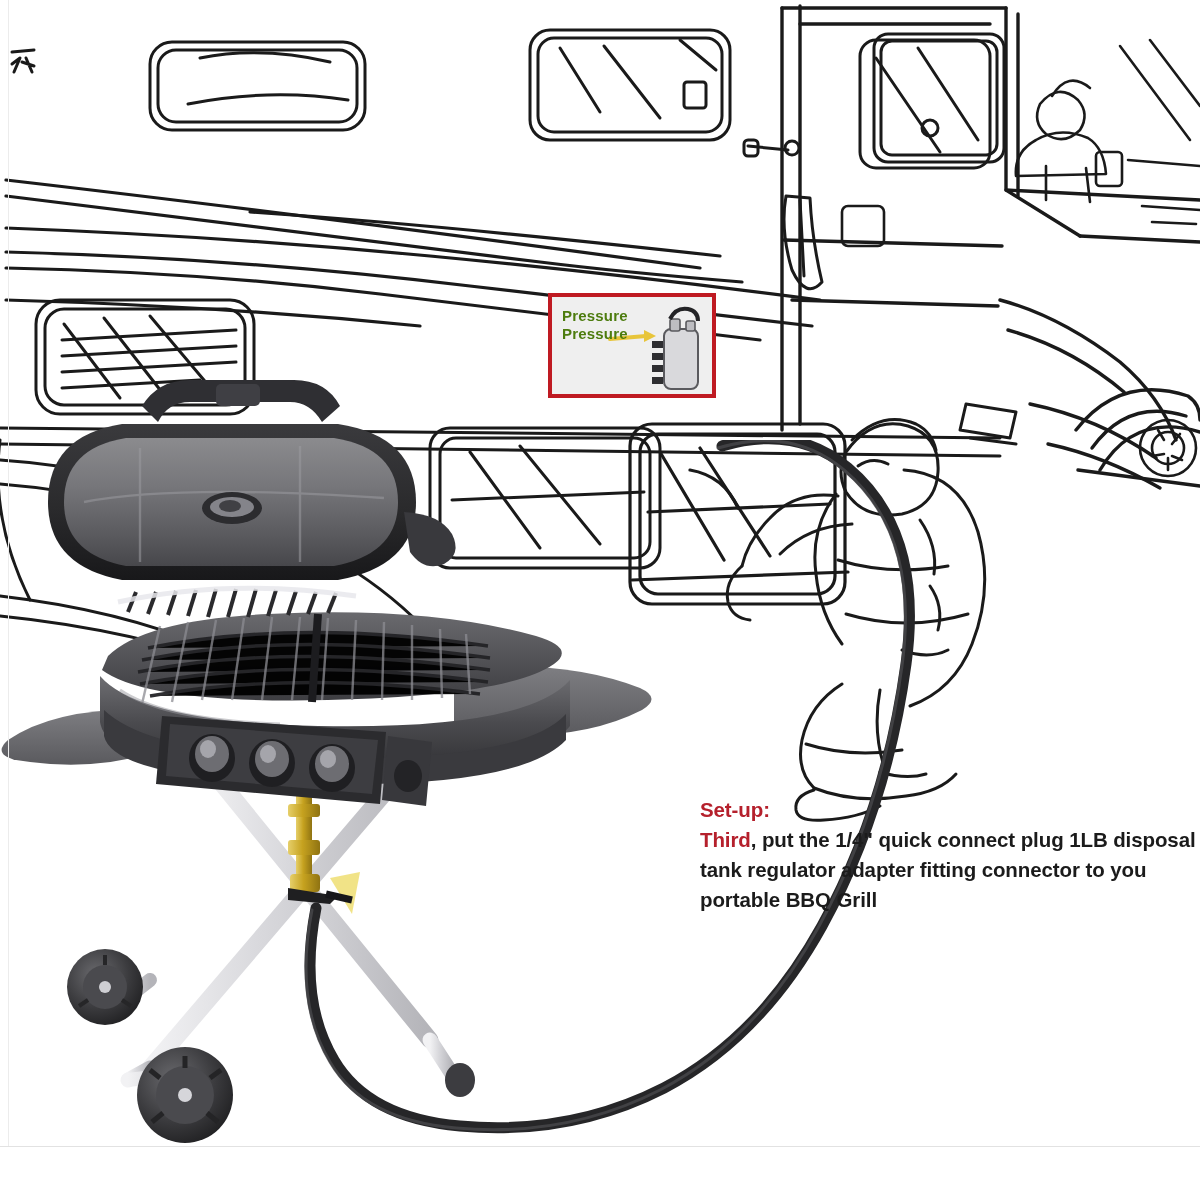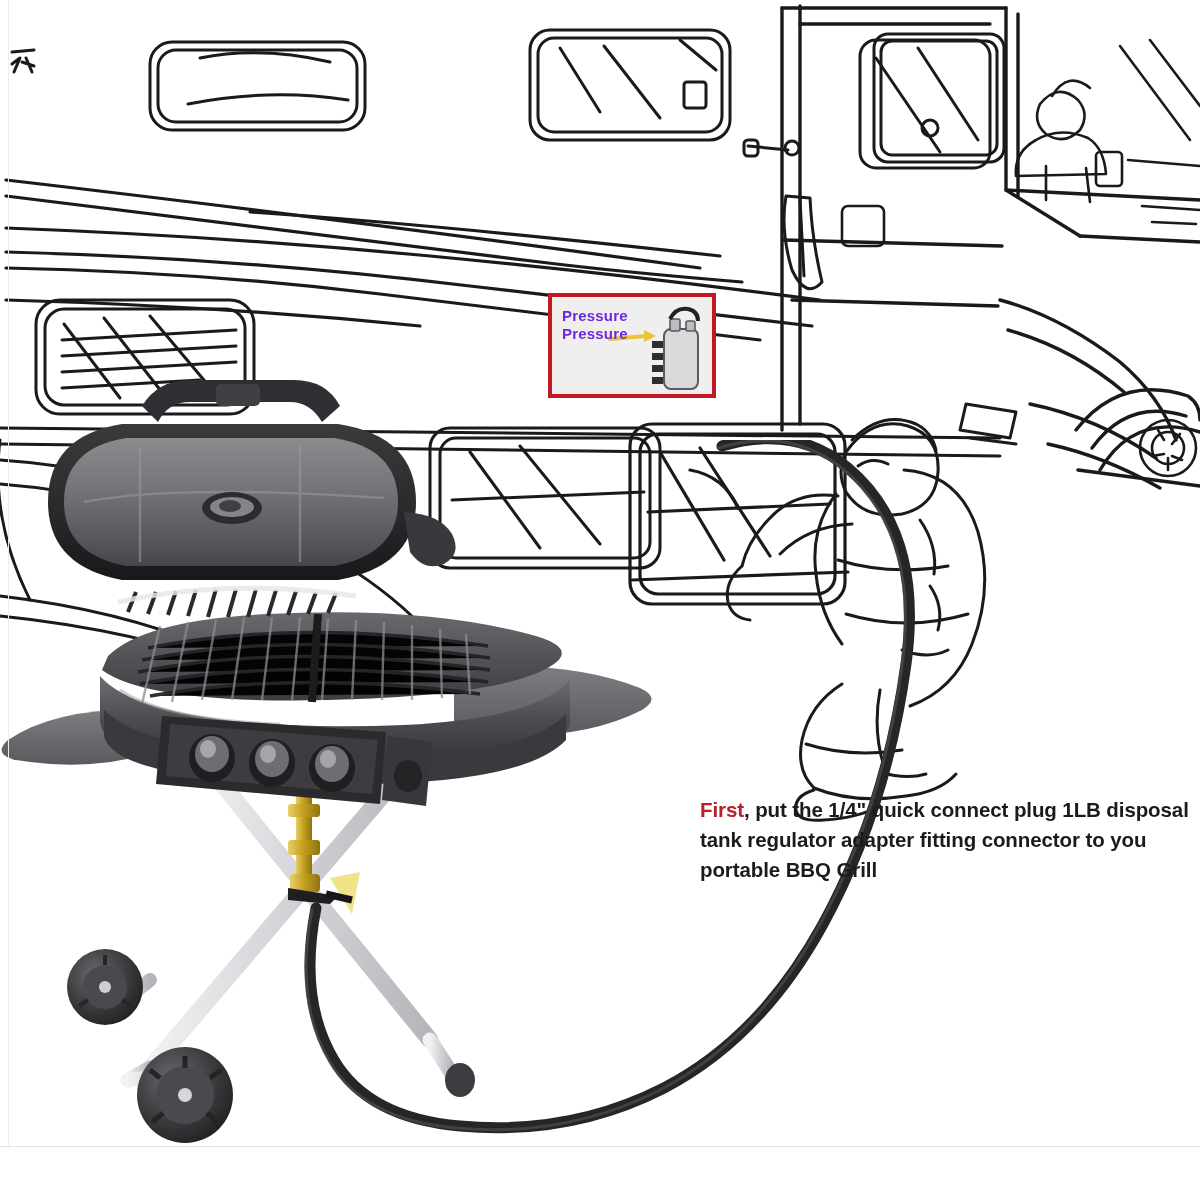--- a/index.html
+++ b/index.html
@@ -26,21 +26,21 @@
   .inset{
     position:absolute;
     left:548px;top:293px;width:168px;height:105px;
     border:4px solid #bf1a22;
     background:#efefef;
     box-sizing:border-box;
   }
   .inset-label{
     position:absolute;left:10px;top:10px;
     font-family:"Liberation Sans", sans-serif;
-    font-size:15px;line-height:18px;font-weight:700;color:#6d28d9;
+    font-size:15px;line-height:18px;font-weight:700;color:#4d7c0f;
     letter-spacing:.2px;
   }
   .inset-svg{position:absolute;left:0;top:0;width:160px;height:97px;}
   
   .instructions{
     position:absolute;left:700px;top:795px;width:500px;
     font-family:"Liberation Sans", sans-serif;
     font-size:20.5px;
     line-height:30px;
     color:#1b1b1b;
@@ -480,19 +480,20 @@
       </g>
     </svg>
     <div class="inset-label">
       <span>Pressure</span><br>
       <span>Pressure</span>
     </div>
   </div>
 
   <div class="instructions">
     <p>
-      <span class="kw">First</span><span>, put the 1/4" quick connect plug 1LB disposal tank regulator adapter fitting connector to you portable BBQ Grill</span>
+      <span class="setup-head">Set-up:</span>
+      <span class="kw">Third</span><span>, put the 1/4" quick connect plug 1LB disposal tank regulator adapter fitting connector to you portable BBQ Grill</span>
     </p>
   </div>
 
   <div class="edge-left"></div>
   <div class="edge-bottom"></div>
 </div>
 
 </body></html>

